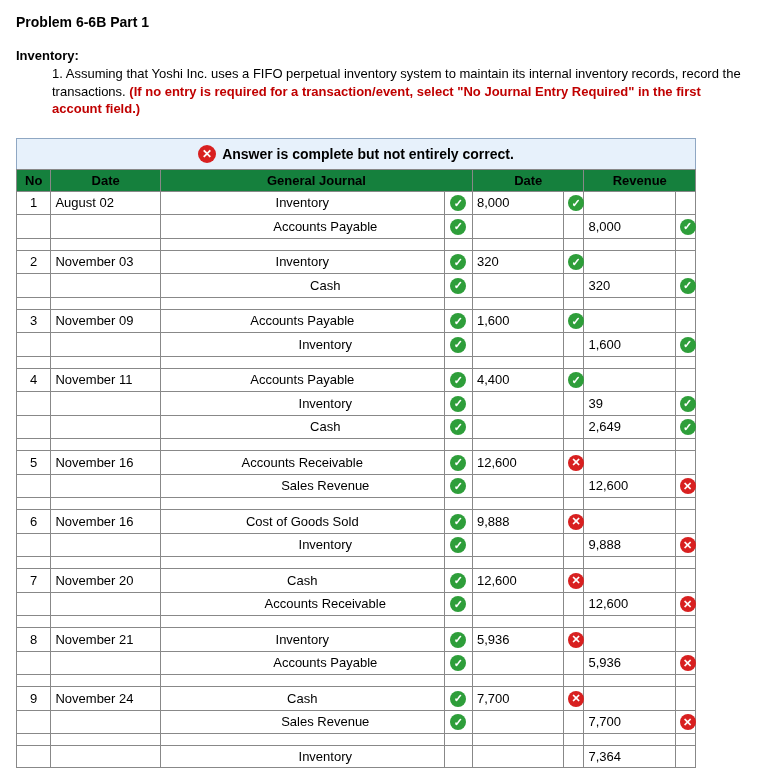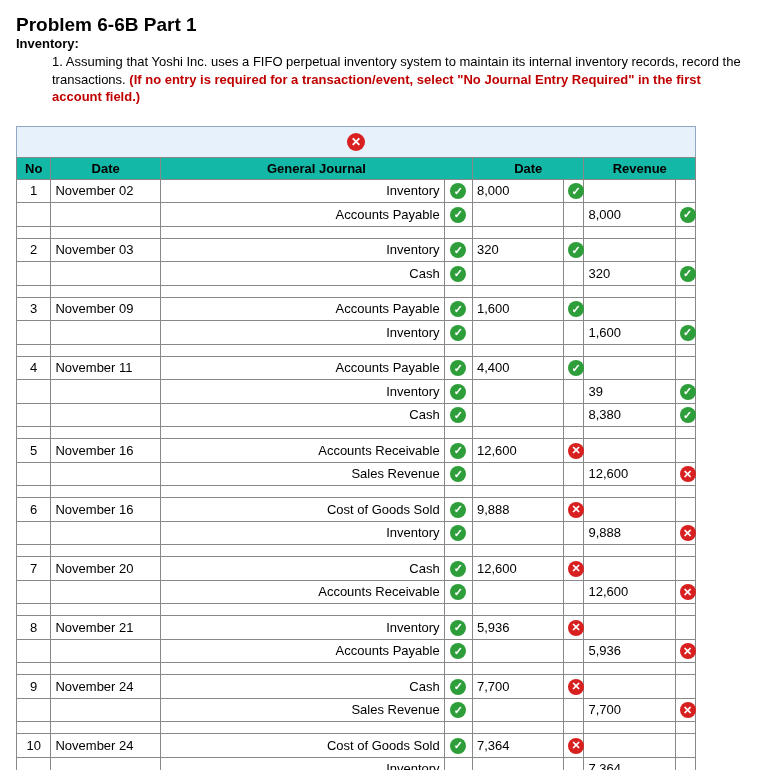--- a/index.html
+++ b/index.html
@@ -7,21 +7,22 @@
     margin: 0;
     padding: 14px 16px;
     font-family: Arial, Helvetica, sans-serif;
     font-size: 13px;
     color: #000;
     background: #fff;
     width: 768px;
   }
   .title {
     font-weight: bold;
-    font-size: 19px;
+    font-size: 14px;
+    margin-bottom: 18px;
   }
   .req-label {
     font-weight: bold;
     font-size: 13px;
     margin-bottom: 2px;
   }
   .req-text {
     font-size: 13px;
     line-height: 1.35;
     margin-bottom: 20px;
@@ -64,36 +65,36 @@
     table-layout: fixed;
   }
   table.journal th, table.journal td {
     border: 1px solid #888;
     padding: 3px 4px;
     font-size: 13px;
     height: 22px;
     vertical-align: middle;
   }
   table.journal th {
-    background: #14b8a6;
+    background: #15803d;
     font-weight: bold;
     text-align: center;
   }
   col.c-no    { width: 34px; }
   col.c-date  { width: 108px; }
   col.c-acct  { width: 280px; }
   col.c-mark  { width: 28px; }
   col.c-deb   { width: 90px; }
   col.c-mark2 { width: 20px; }
   col.c-cred  { width: 90px; }
   col.c-mark3 { width: 20px; }
 
   td.no { text-align: center; }
   td.date { text-align: left; padding-left:4px;}
-  td.acct { text-align: right; padding-left:2px;}
+  td.acct { text-align: center; padding-left:2px;}
   td.acct.indent { padding-left: 50px; }
   td.num { text-align: left; padding-right: 2px; }
   td.mark { text-align: center; padding:0; }
 
   .chk, .xmk {
     display: inline-flex;
     align-items: center;
     justify-content: center;
     width: 16px;
     height: 16px;
@@ -115,20 +116,21 @@
 
 <div class="title">Problem 6-6B Part 1</div>
 
 <div class="req-label">Inventory:</div>
 <div class="req-text">
   <span>1. Assuming that Yoshi Inc. uses a FIFO perpetual inventory system to maintain its internal inventory records, record the transactions. </span><span class="red-note">(If no entry is required for a transaction/event, select "No Journal Entry Required" in the first account field.)</span>
 </div>
 
 <div class="banner">
   <span class="banner-icon">✕</span>
+  <span>Answer is complete but not entirely correct.</span>
 </div>
 
 <table class="journal">
   <colgroup>
     <col class="c-no">
       <col class="c-date">
       <col class="c-acct">
       <col class="c-mark">
     <col class="c-deb">
       <col class="c-mark2">
@@ -140,21 +142,21 @@
       <th>No</th>
       <th>Date</th>
       <th colspan="2">General Journal</th>
       <th colspan="2">Date</th>
       <th colspan="2">Revenue</th>
     </tr>
   </thead>
   <tbody id="journal-body">
       <tr>
         <td class="no">1</td>
-        <td class="date">November 02</td>
+        <td class="date">August 02</td>
         <td class="acct">Inventory</td>
         <td class="mark"><span class="chk"></span></td>
         <td class="num">8,000</td>
         <td class="mark"><span class="chk"></span></td>
         <td class="num"></td>
         <td class="mark"></td>
       </tr>
       <tr>
         <td class="no"></td>
         <td class="date"></td>
@@ -255,21 +257,21 @@
         <td class="num">39</td>
         <td class="mark"><span class="chk"></span></td>
       </tr>
       <tr>
         <td class="no"></td>
         <td class="date"></td>
         <td class="acct indent">Cash</td>
         <td class="mark"><span class="chk"></span></td>
         <td class="num"></td>
         <td class="mark"></td>
-        <td class="num">8,380</td>
+        <td class="num">2,649</td>
         <td class="mark"><span class="chk"></span></td>
       </tr>
       <tr class="spacer">
         <td></td>
         <td></td>
         <td></td>
         <td></td>
         <td></td>
         <td></td>
         <td></td>
@@ -419,30 +421,20 @@
         <td></td>
         <td></td>
         <td></td>
         <td></td>
         <td></td>
         <td></td>
         <td></td>
         <td></td>
       </tr>
       <tr>
-        <td class="no">10</td>
-        <td class="date">November 24</td>
-        <td class="acct">Cost of Goods Sold</td>
-        <td class="mark"><span class="chk"></span></td>
-        <td class="num">7,364</td>
-        <td class="mark"><span class="xmk"></span></td>
-        <td class="num"></td>
-        <td class="mark"></td>
-      </tr>
-      <tr>
         <td class="no"></td>
         <td class="date"></td>
         <td class="acct indent">Inventory</td>
         <td class="mark"></td>
         <td class="num"></td>
         <td class="mark"></td>
         <td class="num">7,364</td>
         <td class="mark"></td>
       </tr>
     </tbody>

